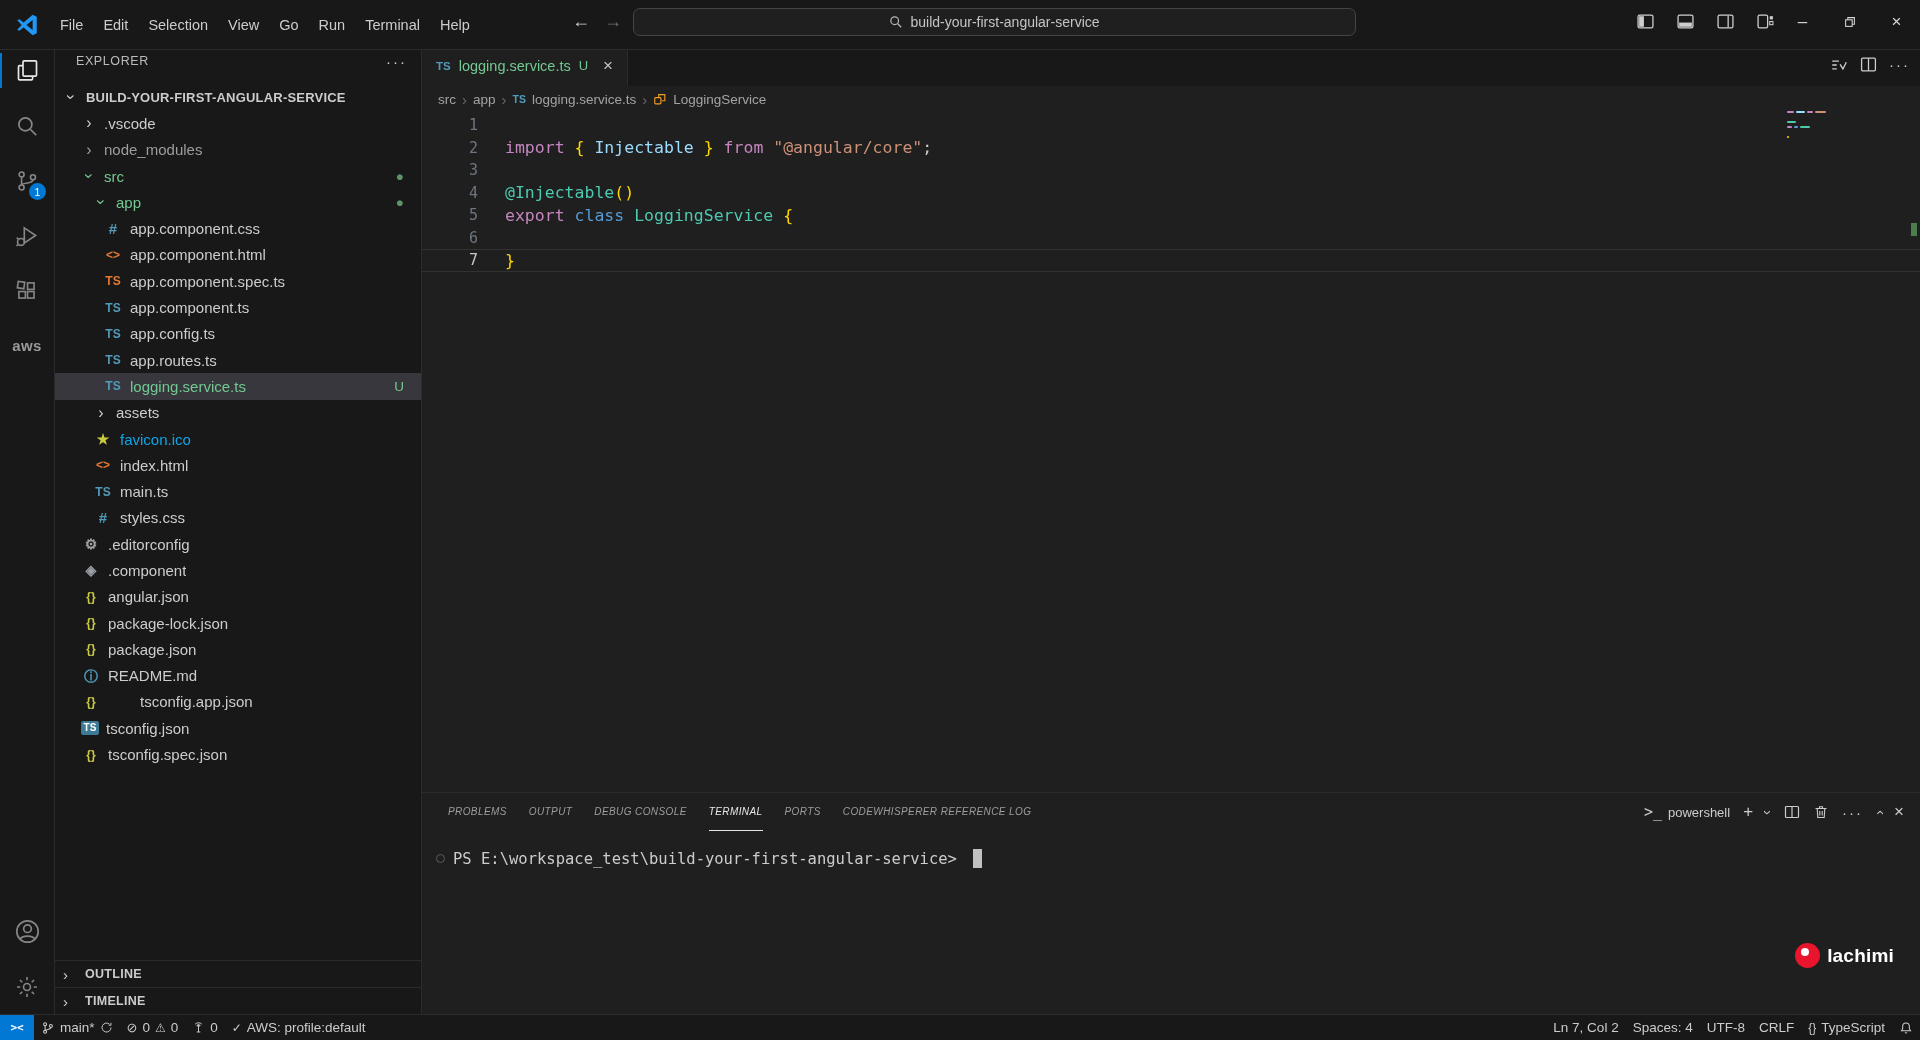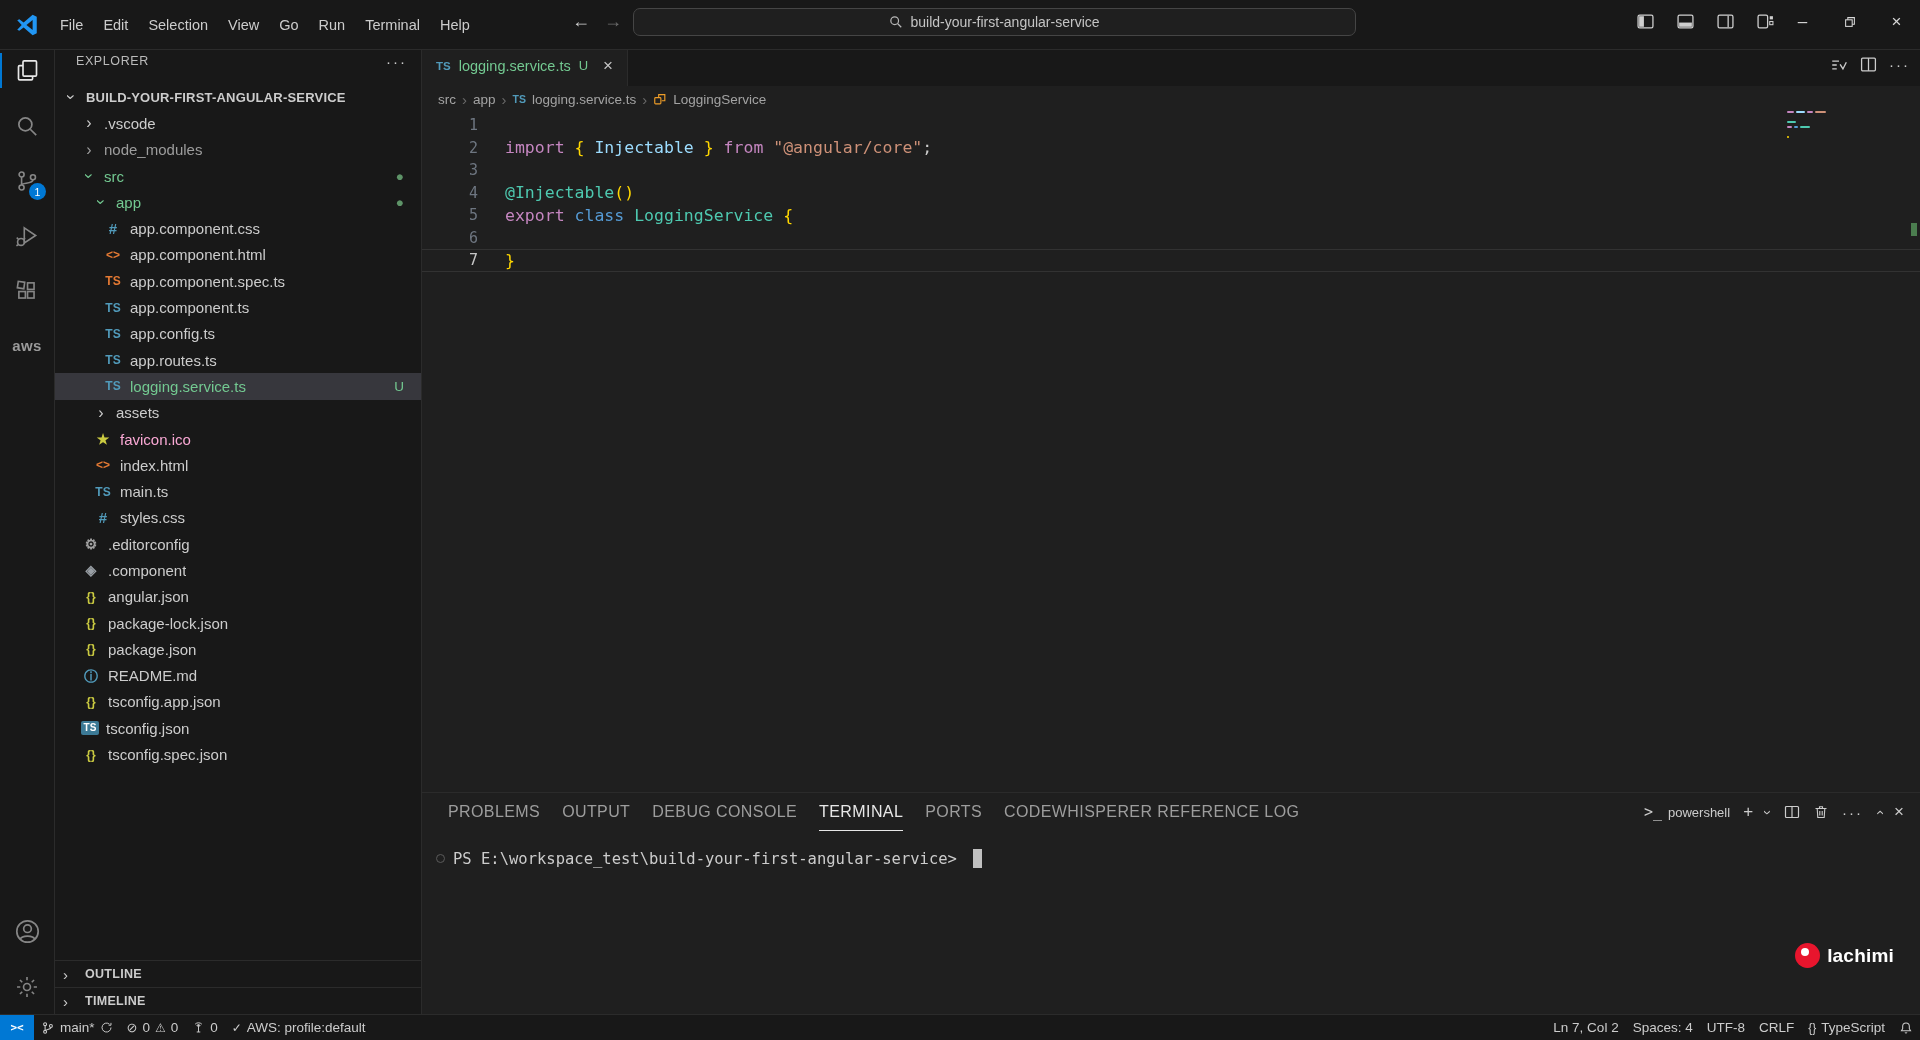--- a/index.html
+++ b/index.html
@@ -82,21 +82,21 @@
   .ct span { white-space:pre; }
 
   .minimap { position:absolute; top:63px; right:93px; width:40px; }
   .mm-row { display:flex; gap:2px; margin-bottom:3px; height:2px; }
   .mm-d { height:2px; border-radius:1px; }
   .overview-mark { position:absolute; right:3px; top:180px; width:6px; height:13px; background:#4b7d4f; }
 
   
   .panel { height:222px; background:#1f1f1f; border-top:1px solid #2b2b2b; flex:none; position:relative; }
   .panel-tabs { height:38px; display:flex; align-items:center; gap:22px; padding-left:26px; }
-  .ptab { font-size:16px; letter-spacing:.4px; color:#9d9d9d; height:38px; display:flex; align-items:center; border-bottom:1px solid transparent; }
+  .ptab { font-size:10px; letter-spacing:.4px; color:#9d9d9d; height:38px; display:flex; align-items:center; border-bottom:1px solid transparent;font-style:italic; }
   .ptab.active { color:#e7e7e7; border-bottom:1px solid #e7e7e7; }
   .panel-actions { position:absolute; right:16px; top:0; height:38px; display:flex; align-items:center; gap:13px; color:#cccccc; }
   .pa-shell { display:flex; align-items:center; gap:6px; font-size:13px; color:#cccccc; }
   .pa-icon { font-size:15px; }
   .chev-glyph { display:inline-block; font-size:15px; color:#cccccc; }
   .term-body { padding:18px 0 0 14px; }
   .term-line { display:flex; align-items:center; gap:8px; }
   .term-deco { width:9px; height:9px; border:1.5px solid #5a5a5a; border-radius:50%; flex:none; }
   .term-text { font-size:15.5px; color:#cccccc; font-family:"DejaVu Sans Mono","Liberation Mono",monospace; white-space:pre; }
   .term-cursor { display:inline-block; width:9px; height:19px; background:#c0c0c0; margin-left:8px; vertical-align:middle; }
@@ -298,21 +298,21 @@
           <span class="tico" style="color: rgb(81, 154, 186);">TS</span>
           <span class="tname" style="color: rgb(115, 201, 145);">logging.service.ts</span>
           <span class="tbadge" style="color: rgb(115, 201, 145);">U</span>
         </div>
       <div class="trow d2">
           <span class="tico chev" style="color: rgb(204, 204, 204);">›</span>
           <span class="tname" style="color: rgb(204, 204, 204);">assets</span>
         </div>
       <div class="trow d2">
           <span class="tico f14" style="color: rgb(203, 203, 65);">★</span>
-          <span class="tname" style="color: #f9a8d4;">favicon.ico</span>
+          <span class="tname" style="color: #0ea5e9;">favicon.ico</span>
         </div>
       <div class="trow d2">
           <span class="tico" style="color: rgb(227, 121, 51);">&lt;&gt;</span>
           <span class="tname" style="color: rgb(204, 204, 204);">index.html</span>
         </div>
       <div class="trow d2">
           <span class="tico" style="color: rgb(81, 154, 186);">TS</span>
           <span class="tname" style="color: rgb(204, 204, 204);">main.ts</span>
         </div>
       <div class="trow d2">
@@ -338,21 +338,21 @@
       <div class="trow d1">
           <span class="tico" style="color: rgb(203, 203, 65);">{}</span>
           <span class="tname" style="color: rgb(204, 204, 204);">package.json</span>
         </div>
       <div class="trow d1">
           <span class="tico f14" style="color: rgb(81, 154, 186);">ⓘ</span>
           <span class="tname" style="color: rgb(204, 204, 204);">README.md</span>
         </div>
       <div class="trow d1">
           <span class="tico" style="color: rgb(203, 203, 65);">{}</span>
-          <span class="tname" style="color: rgb(204, 204, 204);">tsconfig.app.json</span>
+          <span class="tname" style="color: rgb(204, 204, 204); margin-left: 32px;">tsconfig.app.json</span>
         </div>
       <div class="trow d1">
           <span class="tico chip" style="color: rgb(255, 255, 255);">TS</span>
           <span class="tname" style="color: rgb(204, 204, 204);">tsconfig.json</span>
         </div>
       <div class="trow d1">
           <span class="tico" style="color: rgb(203, 203, 65);">{}</span>
           <span class="tname" style="color: rgb(204, 204, 204);">tsconfig.spec.json</span>
         </div>
     </div>

